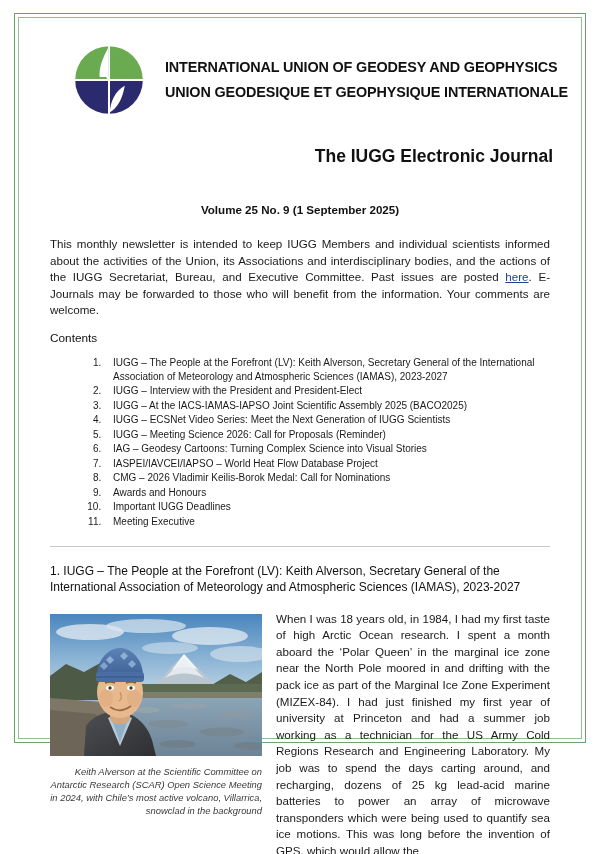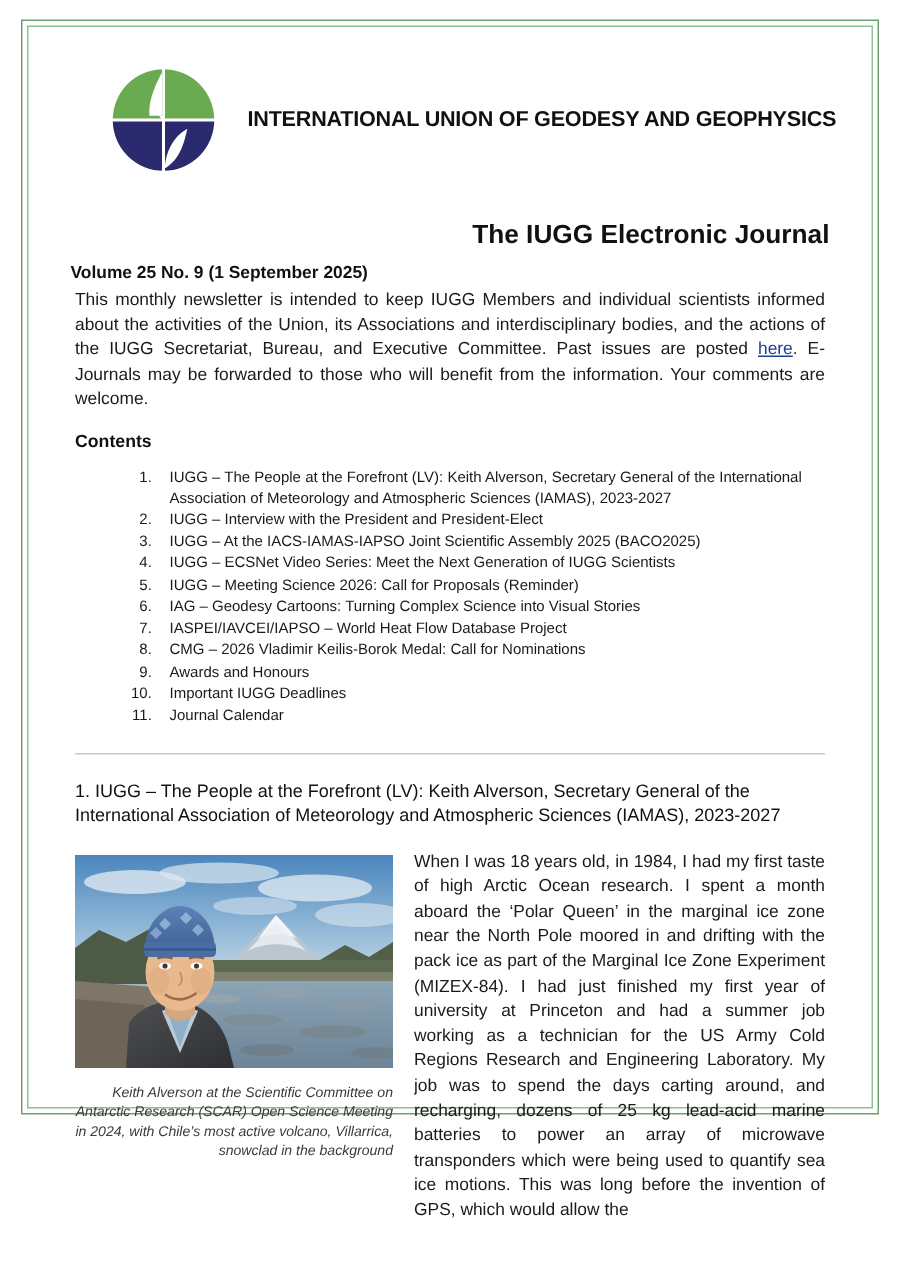--- a/index.html
+++ b/index.html
@@ -77,44 +77,45 @@
 
   
   .journal-title {
     text-align: right;
     font-weight: bold;
     font-size: 17.5px;
     color: #111111;
     margin-top: 30px;
   }
   .volume-line {
+    text-align: center;
     font-weight: bold;
     font-size: 11.6px;
     color: #111111;
-    margin-top: 8px;
+    margin-top: 36px;
   }
 
   
   .intro {
-    margin-top: 4px;
+    margin-top: 20px;
     font-size: 11.6px;
     line-height: 16.6px;
     text-align: justify;
     color: #1a1a1a;
     padding: 0 3px;
   }
   .intro a {
     color: #1f3f8f;
     text-decoration: underline;
   }
 
   
   .contents-heading {
     margin-top: 6px;
-    font-weight: bold;
+    font-weight: normal;
     font-size: 11.8px;
     color: #111111;
     padding-left: 3px;
   }
   ol.contents-list {
     margin: 11px 0 0 0;
     padding-left: 57px;
     font-size: 10px;
     line-height: 14px;
     color: #1a1a1a;
@@ -207,41 +208,42 @@
           <rect x="48.6" y="2" width="2.8" height="96" fill="#ffffff"></rect>
           <rect x="2" y="48.6" width="96" height="2.8" fill="#ffffff"></rect>
 
           <path d="M10 46 C22 22 36 10 49 5 L49 46 Z" fill="#6aab52"></path>
           <path d="M49 5 C40 22 36 34 37 46 L49 46 Z" fill="#ffffff"></path>
           <path d="M51 95 C52 80 58 66 72 58 C68 78 62 88 51 95 Z" fill="#ffffff"></path>
         </svg>
       </div>
       <div class="org-names">
         <div class="org-line">INTERNATIONAL UNION OF GEODESY AND GEOPHYSICS</div>
+        <div class="org-line">UNION GEODESIQUE ET GEOPHYSIQUE INTERNATIONALE</div>
       </div>
     </div>
 
     <div class="journal-title">The IUGG Electronic Journal</div>
     <div class="volume-line">Volume 25 No. 9 (1 September 2025)</div>
 
     <p class="intro"><span>This monthly newsletter is intended to keep IUGG Members and individual scientists informed about the activities of the Union, its Associations and interdisciplinary bodies, and the actions of the IUGG Secretariat, Bureau, and Executive Committee. Past issues are posted </span><a href="#">here</a><span>. E-Journals may be forwarded to those who will benefit from the information. Your comments are welcome.</span></p>
 
     <div class="contents-heading">Contents</div>
     <ol class="contents-list">
       <li>IUGG – The People at the Forefront (LV): Keith Alverson, Secretary General of the International Association of Meteorology and Atmospheric Sciences (IAMAS), 2023-2027</li>
       <li>IUGG – Interview with the President and President-Elect</li>
       <li>IUGG – At the IACS-IAMAS-IAPSO Joint Scientific Assembly 2025 (BACO2025)</li>
       <li>IUGG – ECSNet Video Series: Meet the Next Generation of IUGG Scientists</li>
       <li>IUGG – Meeting Science 2026: Call for Proposals (Reminder)</li>
       <li>IAG – Geodesy Cartoons: Turning Complex Science into Visual Stories</li>
       <li>IASPEI/IAVCEI/IAPSO – World Heat Flow Database Project</li>
       <li>CMG – 2026 Vladimir Keilis-Borok Medal: Call for Nominations</li>
       <li>Awards and Honours</li>
       <li>Important IUGG Deadlines</li>
-      <li>Journal Calendar</li>
+      <li>Meeting Executive</li>
     </ol>
 
     <hr class="divider">
 
     <div class="article-heading">1. IUGG – The People at the Forefront (LV): Keith Alverson, Secretary General of the International Association of Meteorology and Atmospheric Sciences (IAMAS), 2023-2027</div>
 
     <div class="article-body">
       <div class="figure">
         <div class="photo">
           <svg viewBox="0 0 212 142" width="212" height="142" preserveAspectRatio="none" aria-hidden="true">

